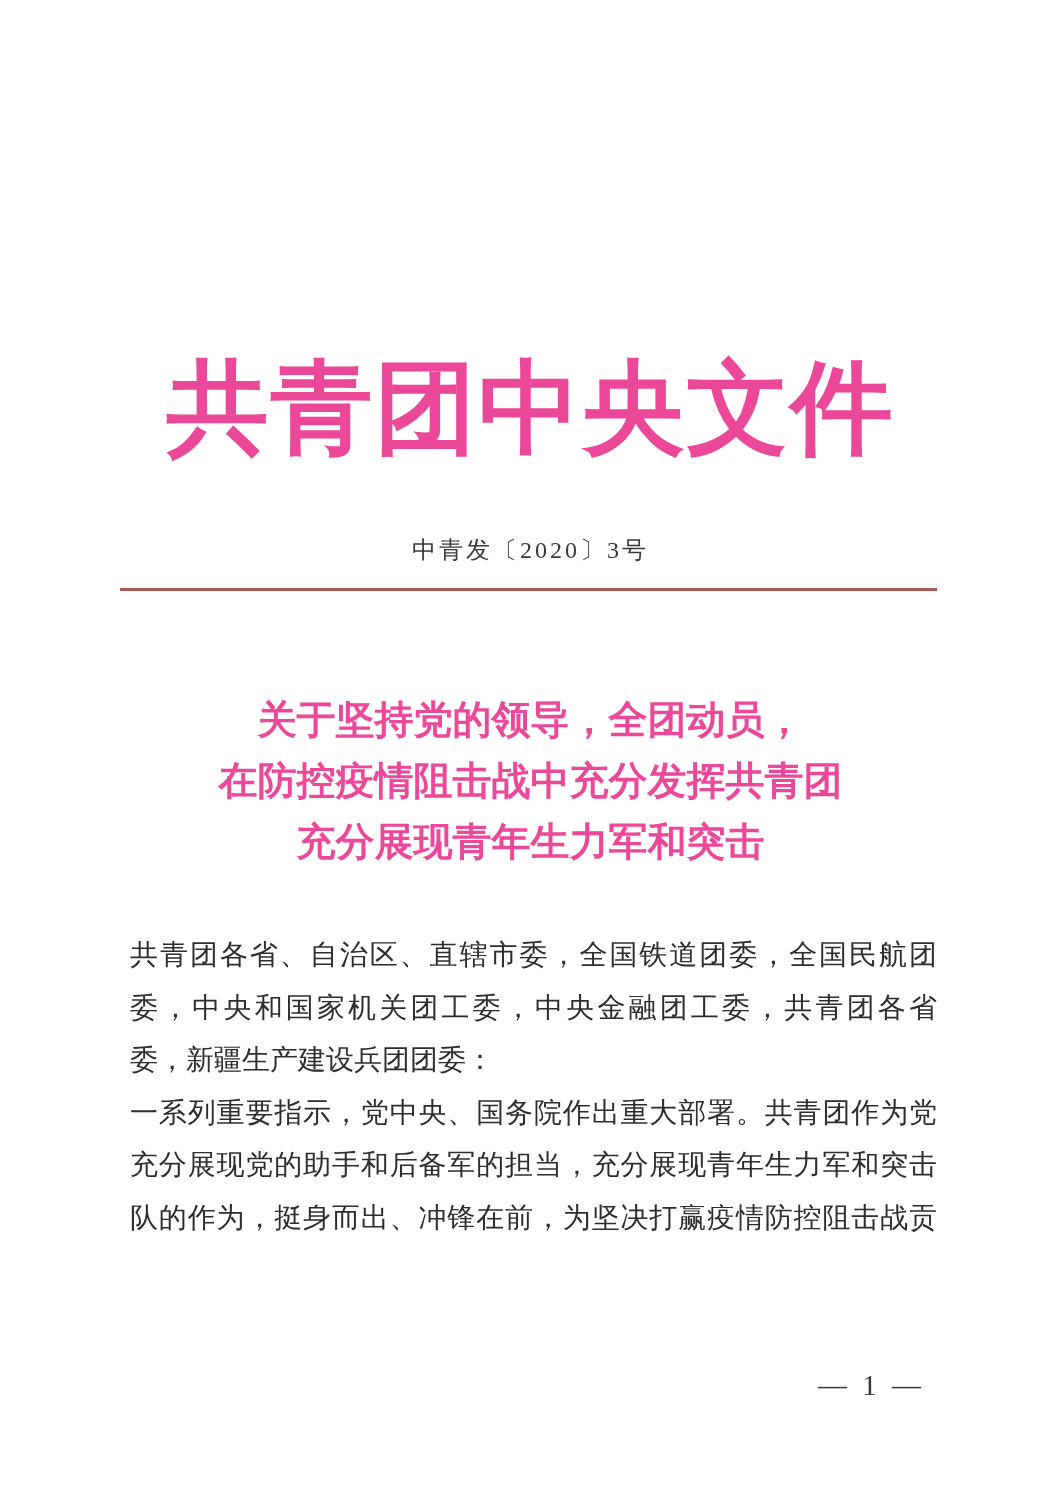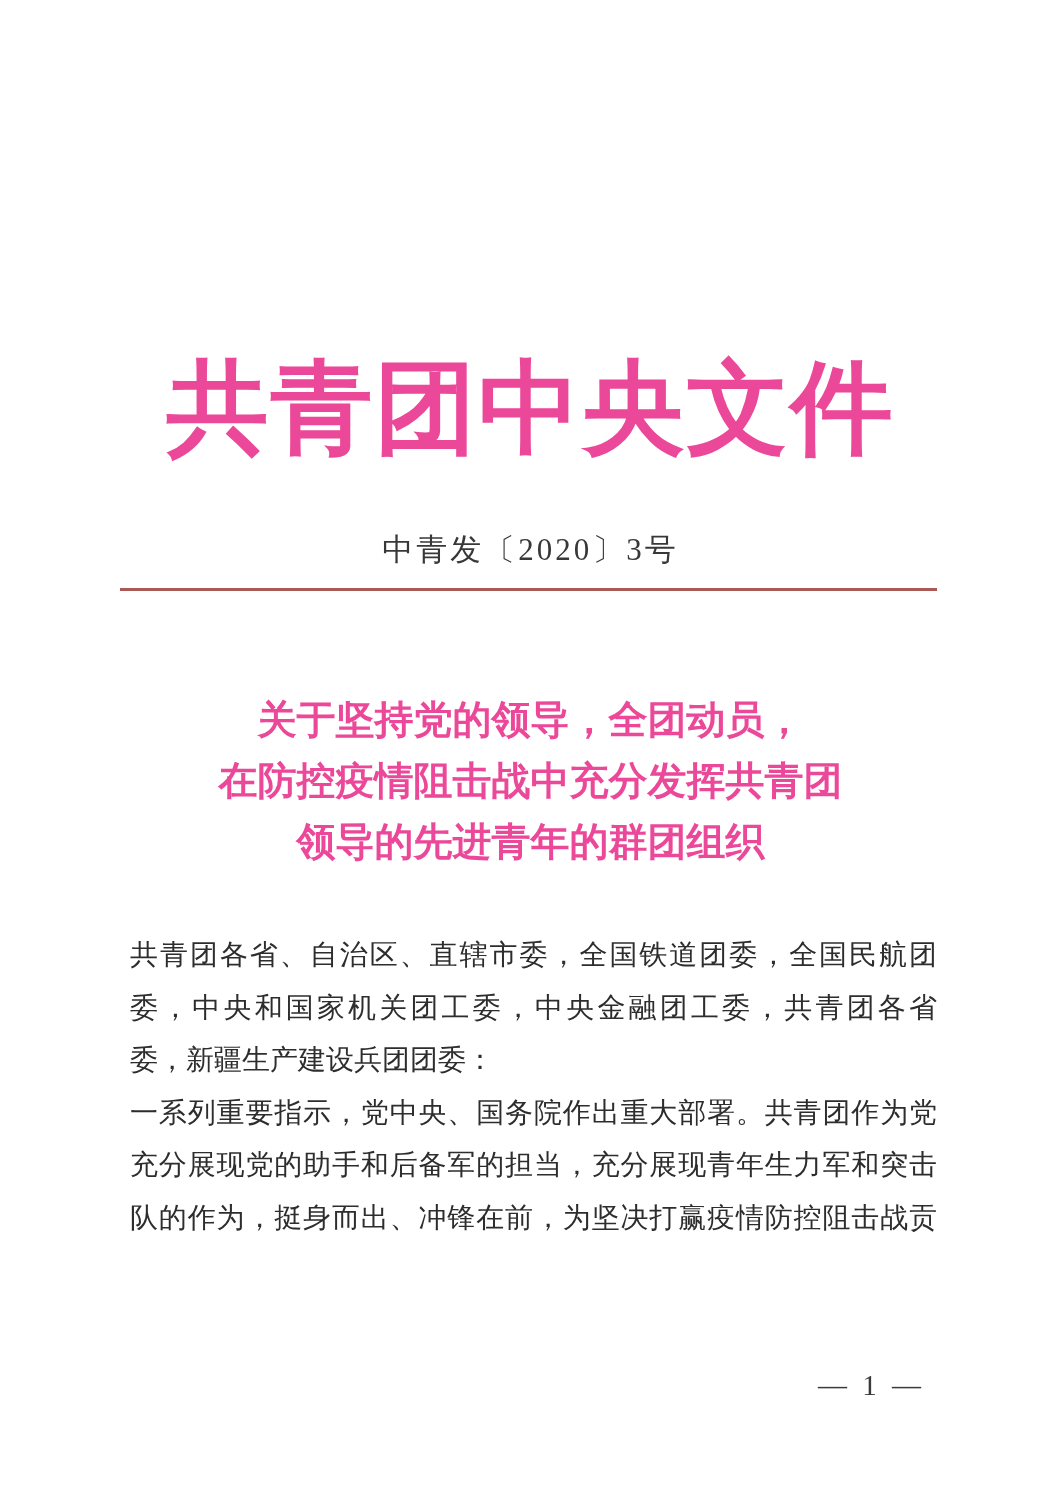--- a/index.html
+++ b/index.html
@@ -34,21 +34,21 @@
     color: #ec4899;
     letter-spacing: 2px;
     white-space: nowrap;
   }
   .doc-number {
     position: absolute;
     top: 532px;
     left: 0;
     width: 100%;
     text-align: center;
-    font-size: 31px;
+    font-size: 24px;
     line-height: 36px;
     color: #38383a;
     letter-spacing: 3px;
     white-space: nowrap;
   }
   .red-rule {
     position: absolute;
     top: 588px;
     left: 120px;
     width: 817px;
@@ -109,21 +109,21 @@
 
   <div class="letterhead">共青团中央文件</div>
 
   <div class="doc-number">中青发〔2020〕3号</div>
 
   <div class="red-rule"></div>
 
   <div class="doc-title">
     <div class="title-line">关于坚持党的领导，全团动员，</div>
     <div class="title-line">在防控疫情阻击战中充分发挥共青团</div>
-    <div class="title-line">领导的先进青年的群团组织</div>
+    <div class="title-line">充分展现青年生力军和突击</div>
   </div>
 
   <div class="body-block">
     <div class="line just">共青团各省、自治区、直辖市委，全国铁道团委，全国民航团</div>
     <div class="line just">委，中央和国家机关团工委，中央金融团工委，共青团各省</div>
     <div class="line">委，新疆生产建设兵团团委：</div>
     <div class="line just">一系列重要指示，党中央、国务院作出重大部署。共青团作为党</div>
     <div class="line just">充分展现党的助手和后备军的担当，充分展现青年生力军和突击</div>
     <div class="line just">队的作为，挺身而出、冲锋在前，为坚决打赢疫情防控阻击战贡</div>
   </div>

